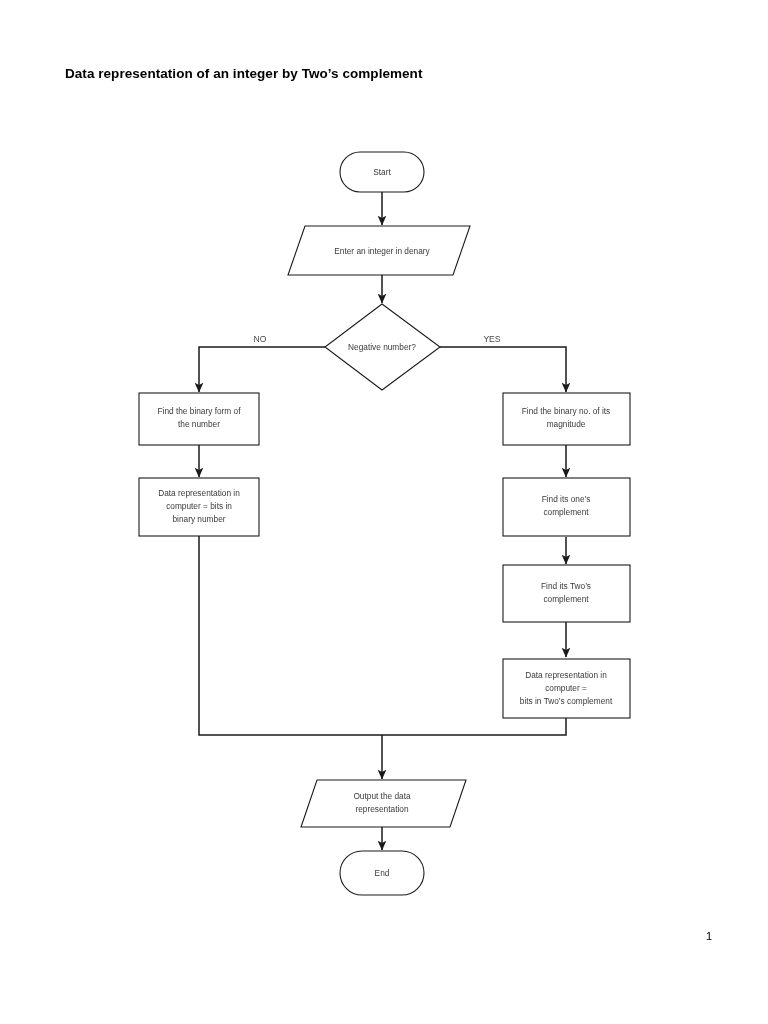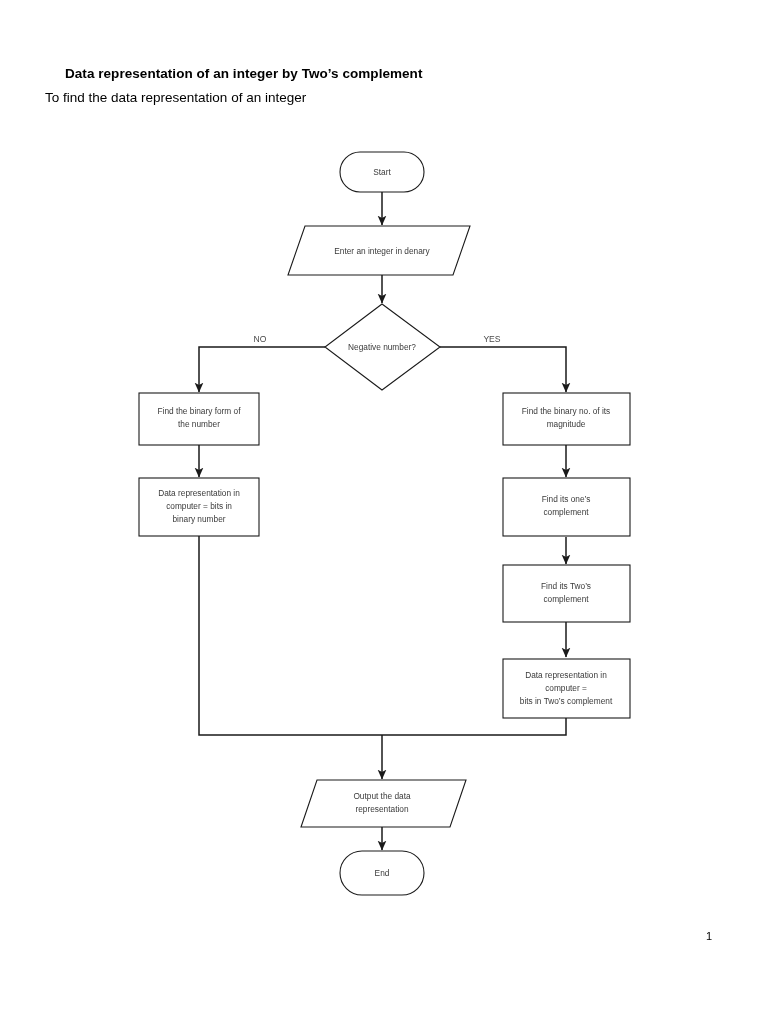--- a/index.html
+++ b/index.html
@@ -80,21 +80,20 @@
     fill: none;
   }
 </style>
 </head>
 <body>
 
 <div class="page">
 
   <div class="doc-title">Data representation of an integer by Two’s complement</div>
 
-  <div class="doc-subtitle">To find the data representation of an integer</div>
 
   <svg class="flow" viewBox="0 0 768 1024">
     <defs>
       <marker id="arrow" markerWidth="9" markerHeight="9" refX="6.2" refY="3.2" orient="auto" markerUnits="strokeWidth">
         <path d="M0,0.3 L6.6,3.2 L0,6.1 L1.5,3.2 Z" fill="#1a1a1a"></path>
       </marker>
     </defs>
 
     <g>
       <line class="connector" x1="382" y1="192" x2="382" y2="225" marker-end="url(#arrow)"></line>

